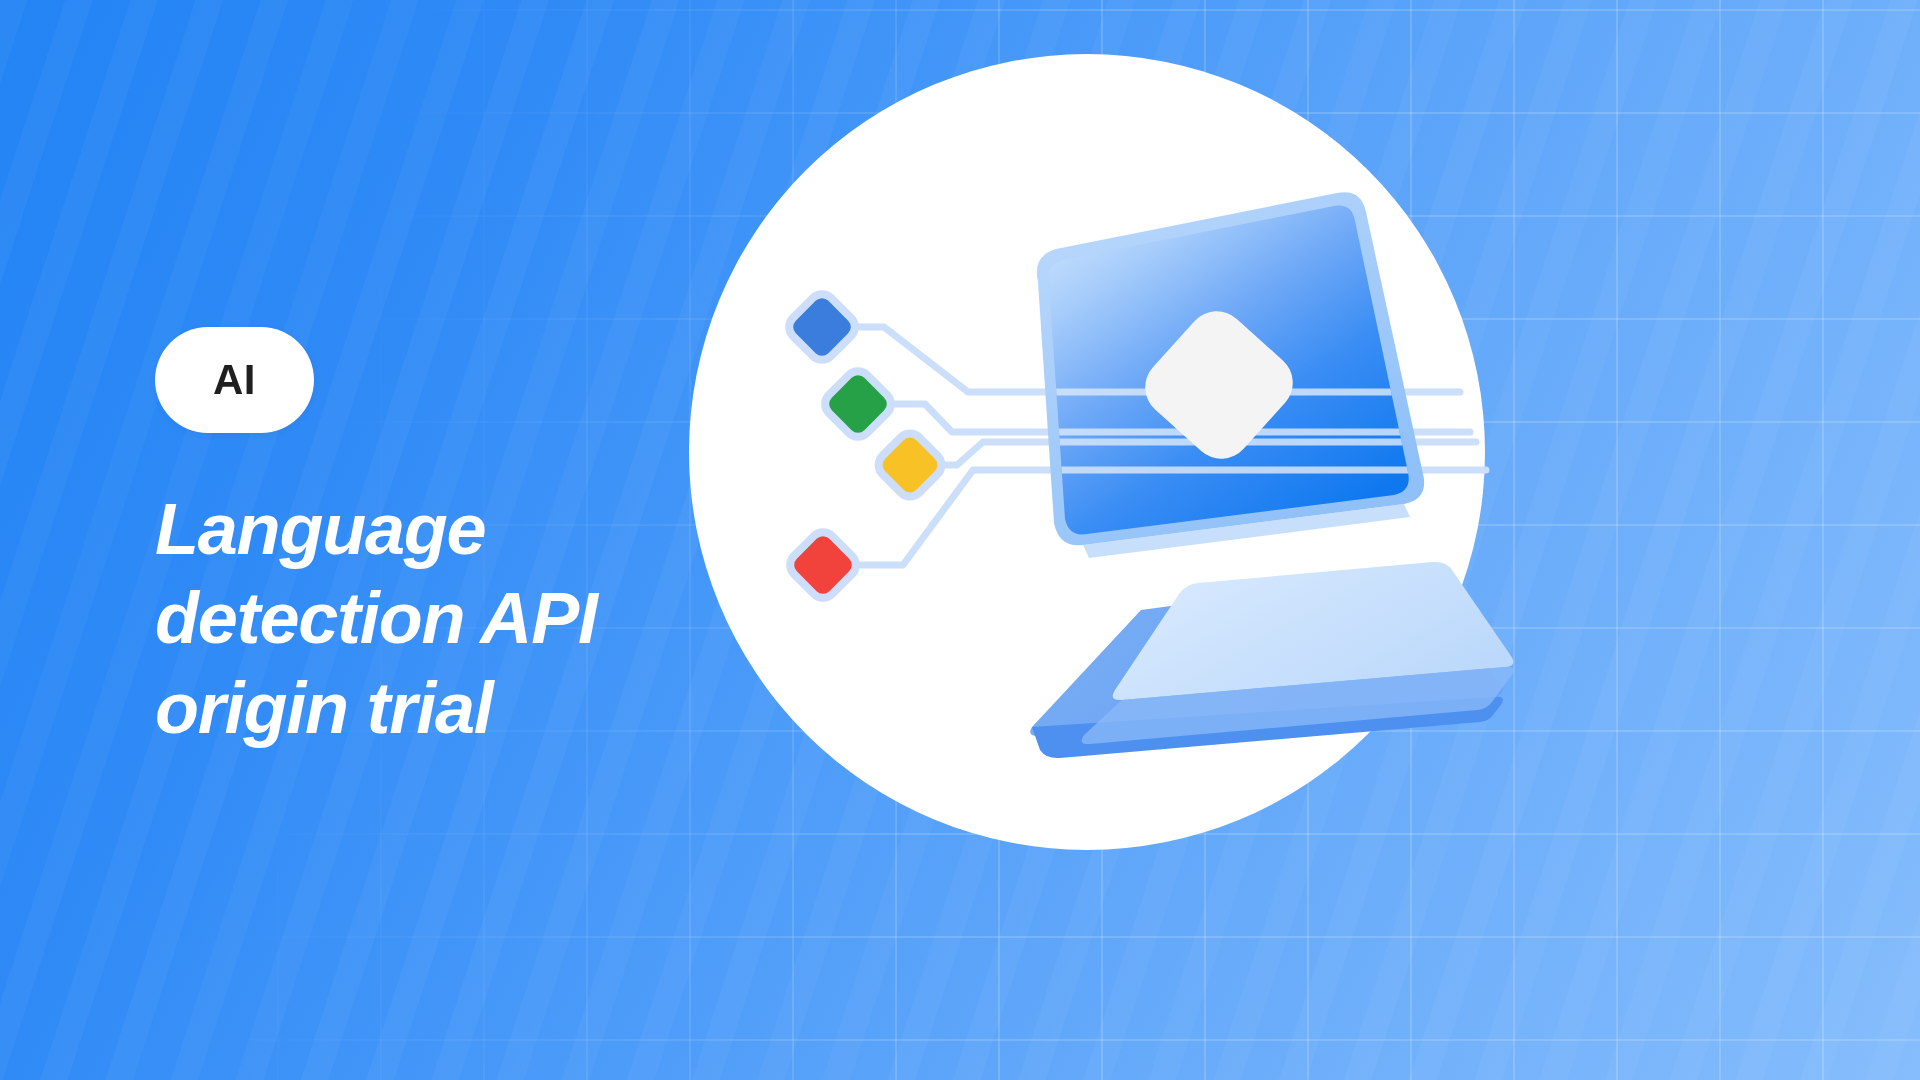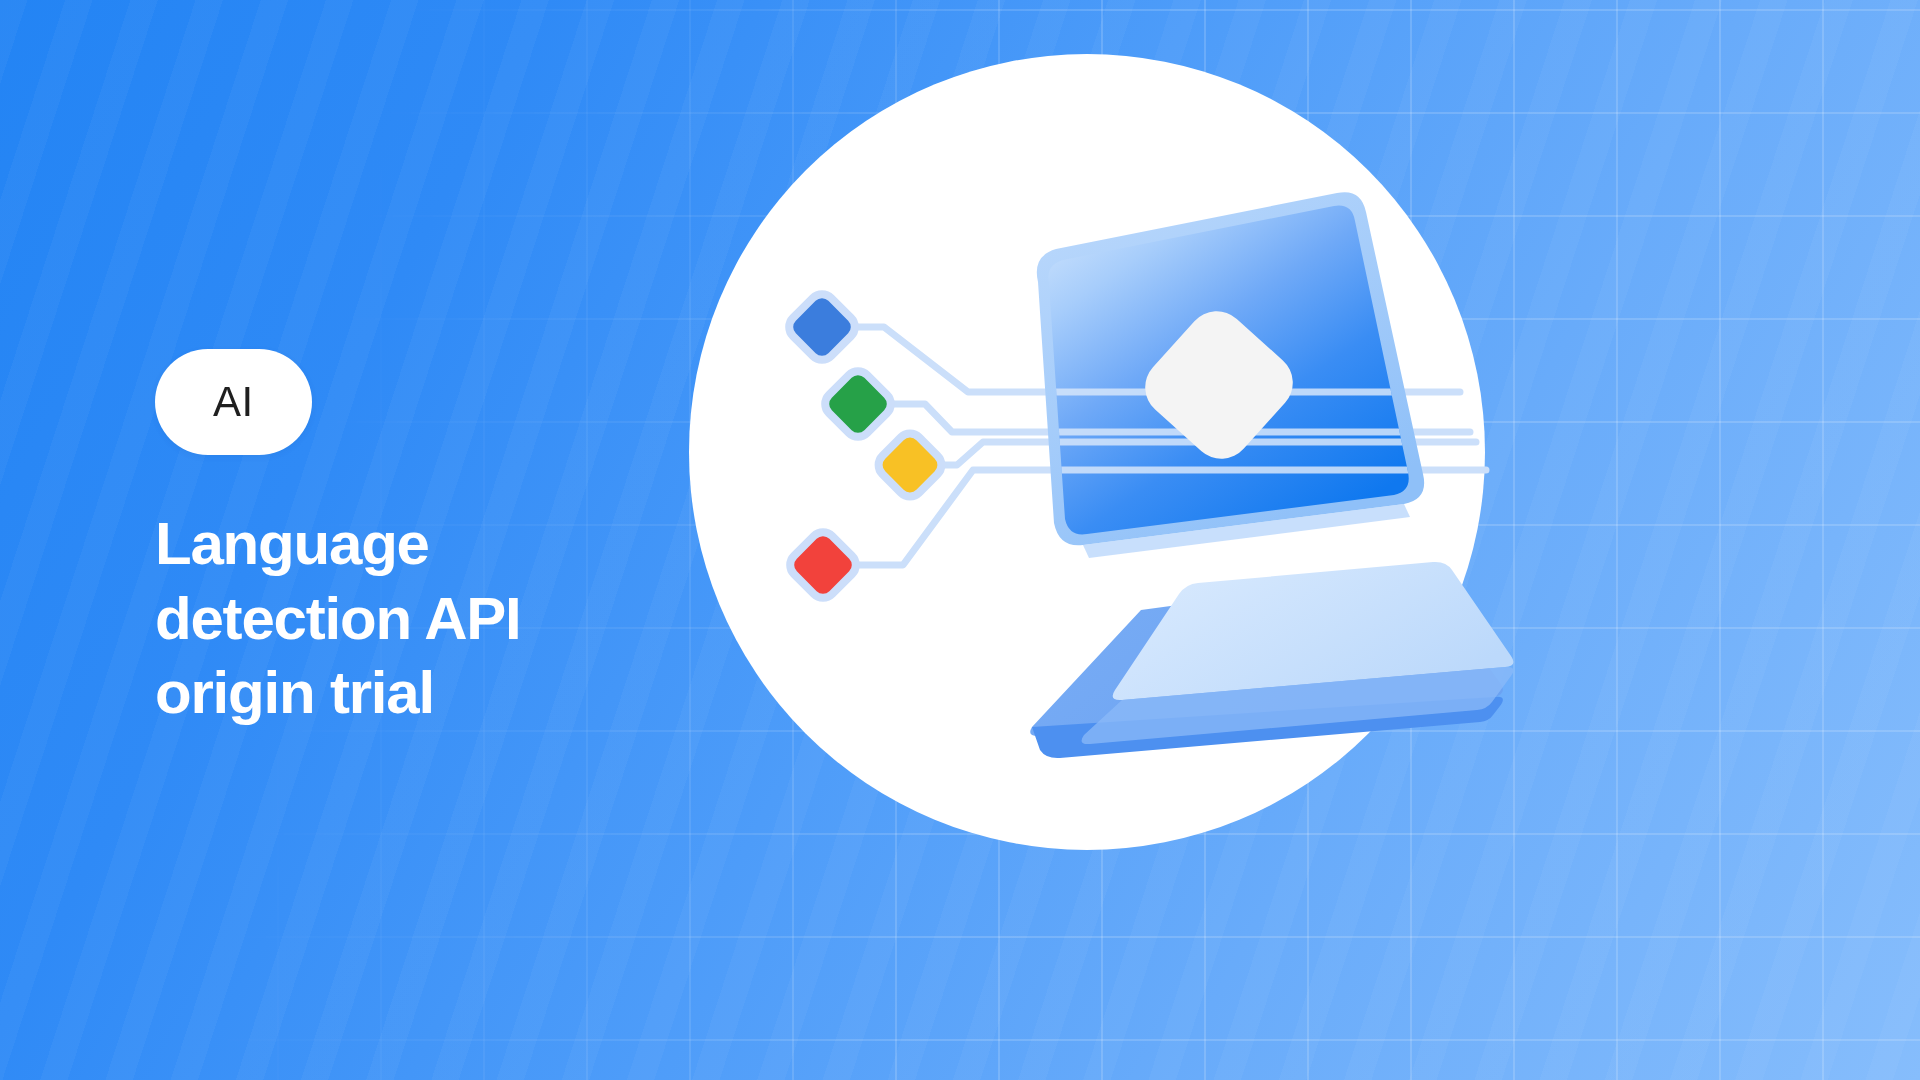--- a/index.html
+++ b/index.html
@@ -52,31 +52,32 @@
 
   .badge{
     display:inline-flex; align-items:center; justify-content:center;
     height:106px; padding:0 58px;
     background:#ffffff;
     border-radius:60px;
     margin-bottom:52px;
     box-shadow:0 2px 6px rgba(20,60,120,0.07);
   }
   .badge-label{
-    font-size:42px; font-weight:normal; letter-spacing:0.5px;
+    font-size:42px; font-weight:bold; letter-spacing:0.5px;
     color:#1f1f1f; line-height:1;
   }
 
   .headline{
     color:#ffffff;
-    font-size:60px;
+    font-size:72px;
     font-weight:bold;
     line-height:1.24;
     letter-spacing:-1.2px;
     max-width:480px;
+    font-style:italic;
   }
 
   
   .illustration{
     position:absolute;
     left:0; top:0;
     width:1920px; height:1080px;
     z-index:4;
   }
   .illustration svg{ display:block; width:1920px; height:1080px; }

